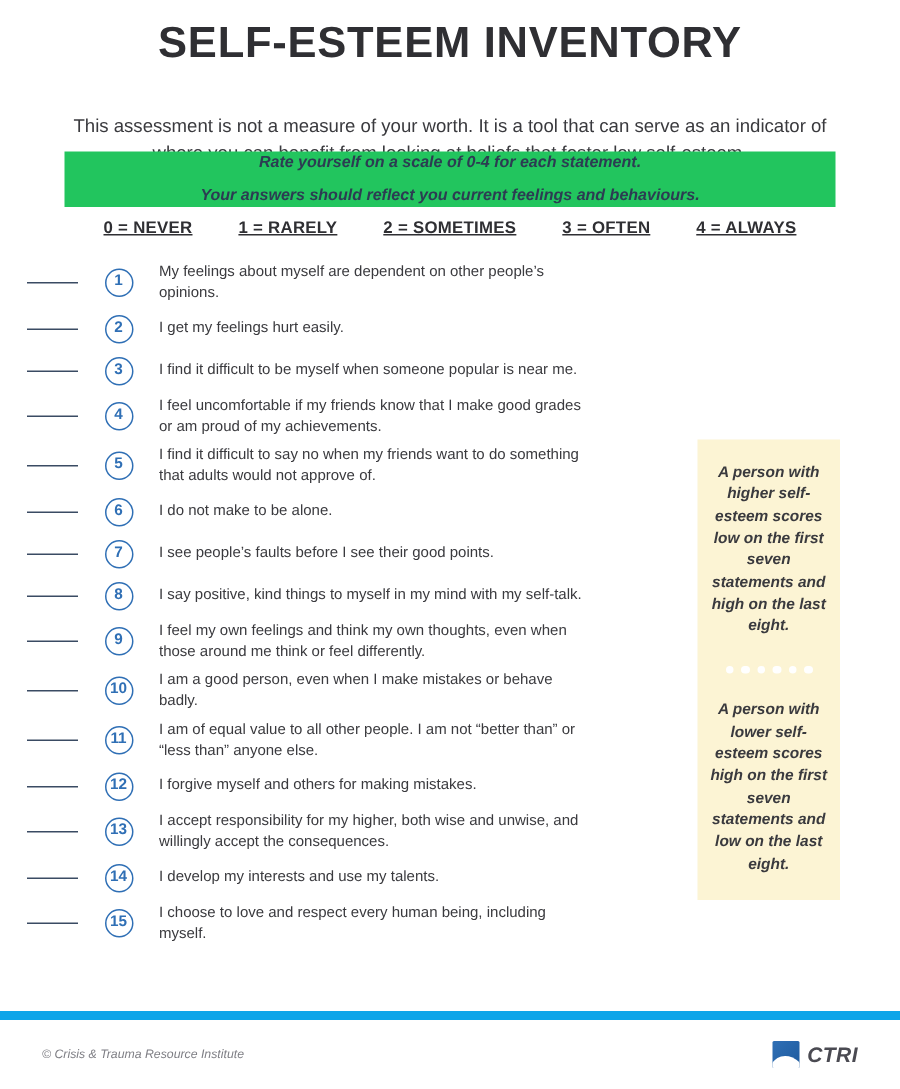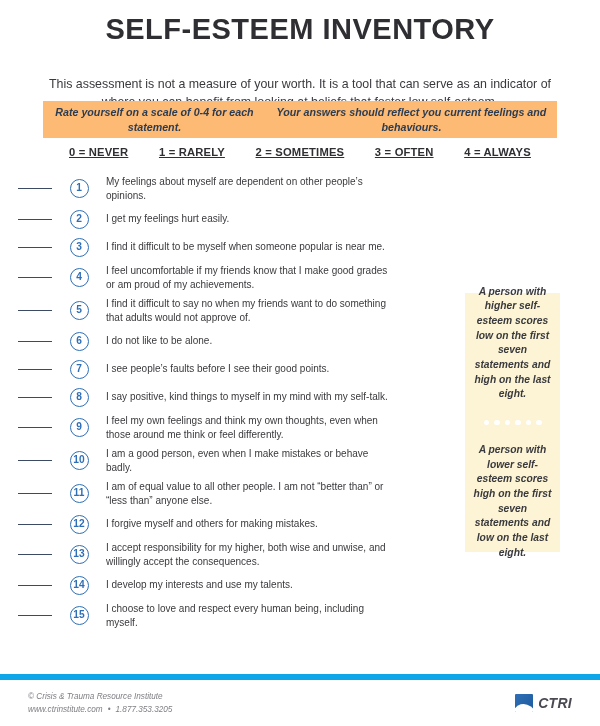--- a/index.html
+++ b/index.html
@@ -34,25 +34,25 @@
     font-size:12.4px;
     line-height:1.45;
     color:#3a3a3e;
   }
 
   
   .instruct-band {
     position:absolute;
     left:43px; top:101px;
     width:514px; height:37px;
-    background:#fdba74;
-    display:flex;
-    flex-direction:row;
-    align-items:center;
-    justify-content:center;
+    background:#22c55e;
+    display:flex;
+    flex-direction:column;
+    align-items:center;
+    justify-content:space-between;
   }
   .instruct-band div {
     font-size:10.7px;
     font-style:italic;
     font-weight:bold;
     color:#2c3c52;
     line-height:1.38;
     text-align:center;
   }
 
@@ -119,21 +119,21 @@
     font-size:10px;
     line-height:1.35;
     color:#3a3a3e;
     max-width:322px;
   }
 
   
   .note {
     position:absolute;
     left:465px; top:293px;
-    width:95px; height:259px;
+    width:95px; height:307px;
     background:#fcf4d4;
     padding:10px 7px;
     display:flex;
     flex-direction:column;
     align-items:center;
     justify-content:center;
   }
   .note p {
     margin:0;
     font-size:10.3px;
@@ -259,21 +259,21 @@
         </div>
         <div class="stmt">I find it difficult to say no when my friends want to do something that adults would not approve of.</div>
       </div>
       <div class="row">
         <div class="blank">
           <i></i>
         </div>
         <div class="numwrap">
           <div class="circle">6</div>
         </div>
-        <div class="stmt">I do not like to be alone.</div>
+        <div class="stmt">I do not make to be alone.</div>
       </div>
       <div class="row">
         <div class="blank">
           <i></i>
         </div>
         <div class="numwrap">
           <div class="circle">7</div>
         </div>
         <div class="stmt">I see people’s faults before I see their good points.</div>
       </div>
@@ -360,23 +360,20 @@
         <b></b>
         <b></b>
         <b></b>
       </div>
     <p>A person with lower self-esteem scores high on the first seven statements and low on the last eight.</p>
   </div>
 
   <div class="footer">
     <div class="foot-text">
       <div>© Crisis &amp; Trauma Resource Institute</div>
-      <div>
-        <a href="#">www.ctrinstitute.com</a><span class="foot-sep">•</span><span>1.877.353.3205</span>
-      </div>
     </div>
     <div class="logo">
       <span class="logo-mark"></span>
       <span class="logo-text">CTRI</span>
     </div>
   </div>
 
 </div>
 
 </body></html>

